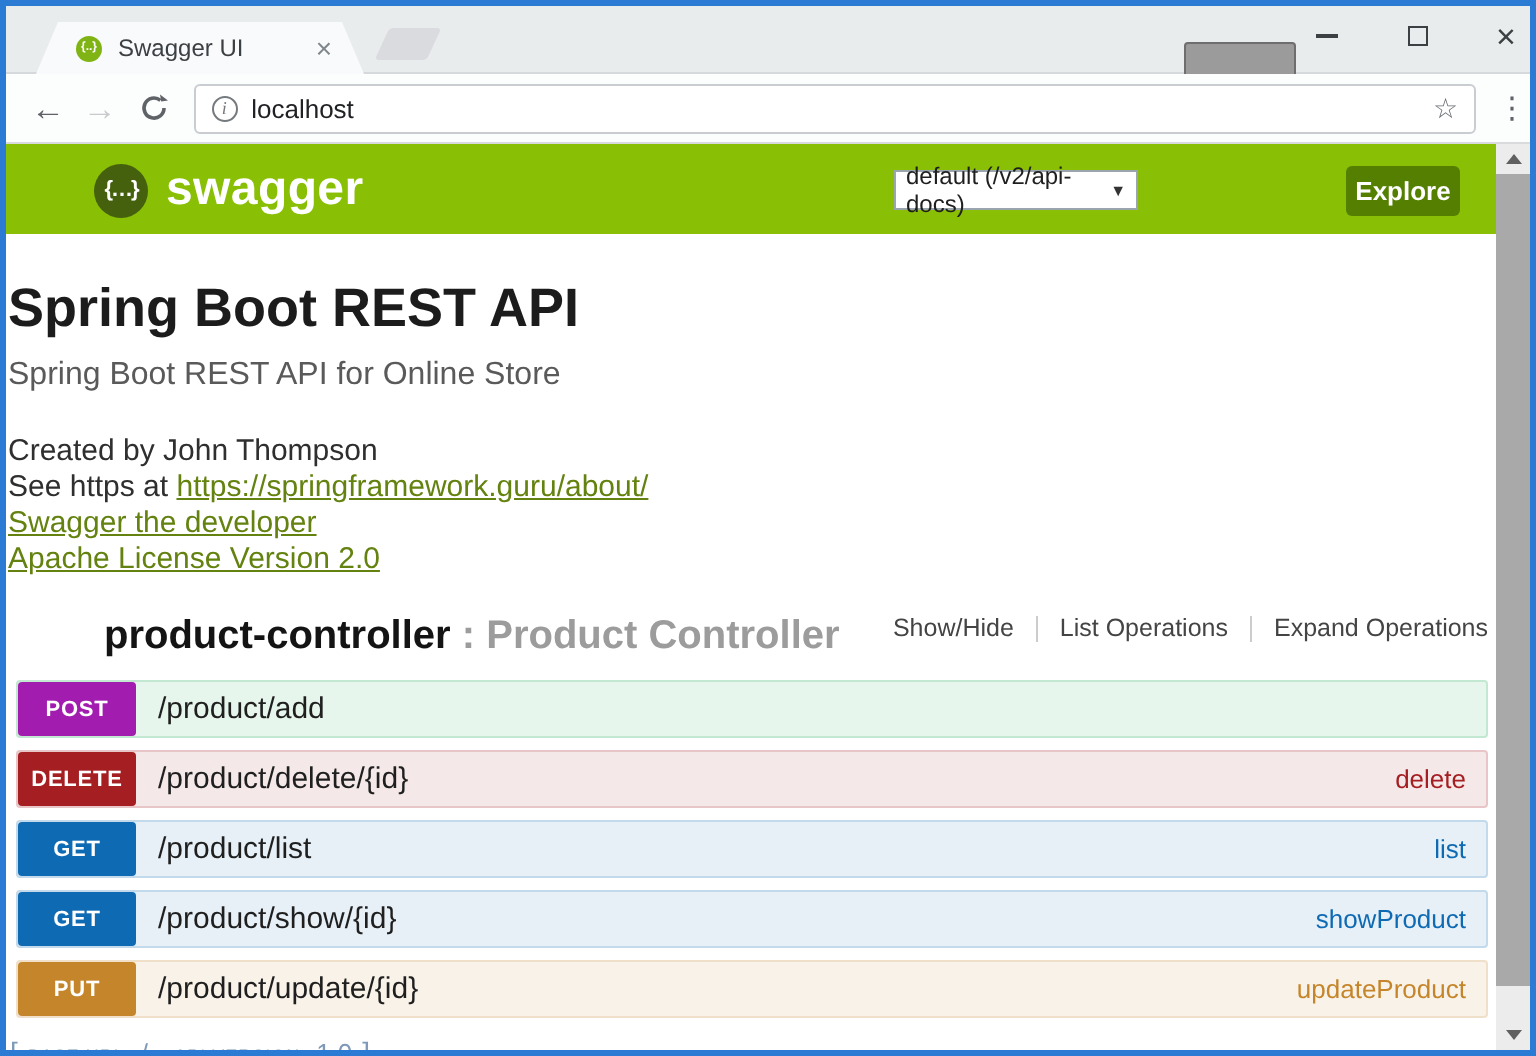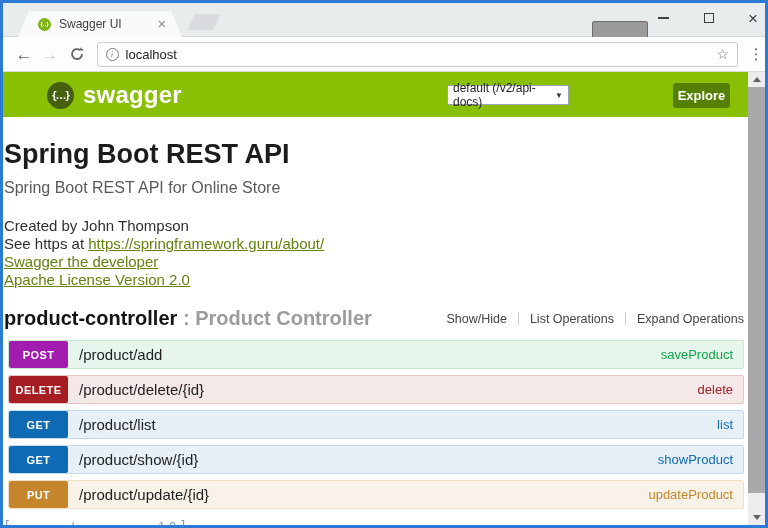--- a/index.html
+++ b/index.html
@@ -97,21 +97,21 @@
     font-size:13px; display:flex; align-items:center; justify-content:center;
   }
 
   
   .content { position:absolute; top:114px; left:1px; right:21px; }
   h1.api-title { font-size:27px; font-weight:bold; color:#1c1c1c; margin-top:22px; }
   .api-desc { font-size:16px; color:#5a5a5a; margin-top:9px; }
   .info-lines { margin-top:20px; font-size:15px; color:#2f2f2f; line-height:18px; }
   .info-lines a { color:#63820f; text-decoration:underline; }
 
-  .ctrl-head { margin-top:18px; display:flex; align-items:center; }
+  .ctrl-head { margin-top:18px; display:flex; align-items:flex-start;padding-left:48px; }
   .ctrl-name { font-size:20px; font-weight:bold; color:#141414; }
   .ctrl-sep, .ctrl-label { font-size:20px; font-weight:bold; color:#9c9c9c; }
   .ctrl-sep { white-space:pre; }
   .ctrl-actions { margin-left:auto; display:flex; align-items:center; font-size:12.5px; color:#444; }
   .ctrl-actions a { color:#444; text-decoration:none; }
   .ctrl-divider { width:1px; height:13px; background:#ccc; margin:0 11px; }
 
   .ops { margin-top:10px; }
   .op-row {
     position:relative; height:29px; margin:0 0 6px 4px; border-radius:2px;
@@ -239,21 +239,20 @@
         <a href="#">List Operations</a>
         <span class="ctrl-divider"></span>
         <a href="#">Expand Operations</a>
       </div>
     </div>
 
     <div class="ops">
       <div class="op-row post">
         <span class="method-badge">POST</span>
         <a href="#" class="op-path">/product/add</a>
-        <a href="#" class="op-nick">saveProduct</a>
       </div>
       <div class="op-row delete">
         <span class="method-badge">DELETE</span>
         <a href="#" class="op-path">/product/delete/{id}</a>
         <a href="#" class="op-nick">delete</a>
       </div>
       <div class="op-row get">
         <span class="method-badge">GET</span>
         <a href="#" class="op-path">/product/list</a>
         <a href="#" class="op-nick">list</a>

